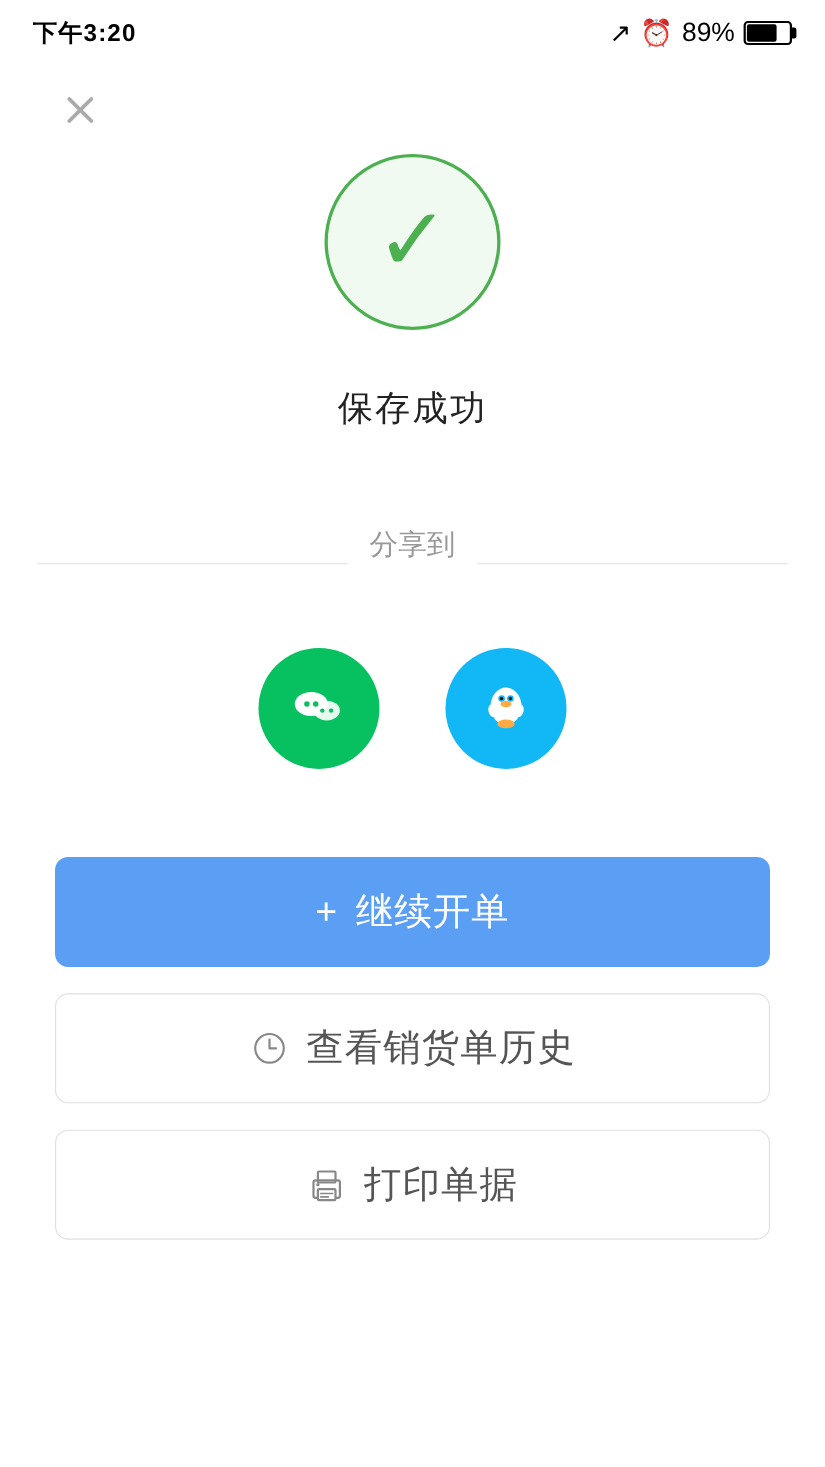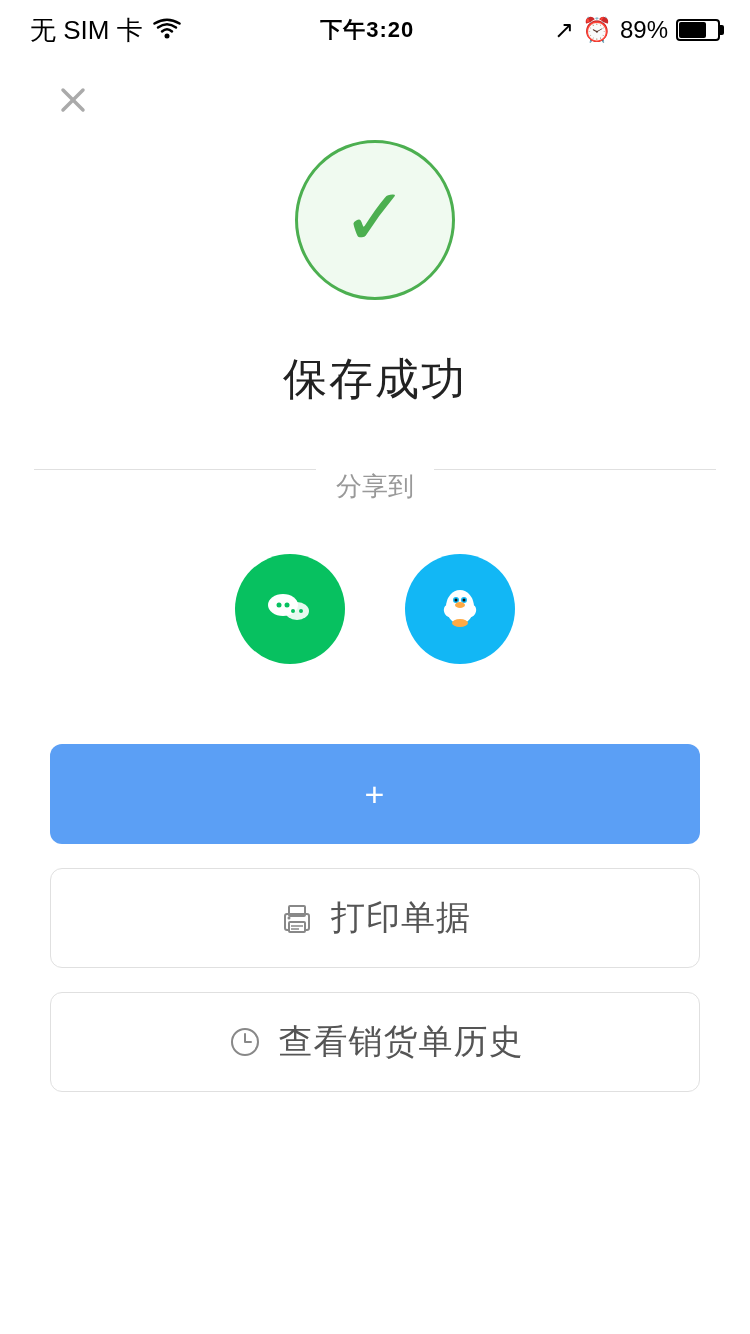--- a/index.html
+++ b/index.html
@@ -118,34 +118,34 @@
 
     .check-mark {
       color: #4caf50;
       font-size: 80px;
       line-height: 1;
       margin-top: -5px;
     }
 
     
     .success-title {
-      font-size: 44px;
+      font-size: 32px;
       color: #222;
       font-weight: 500;
-      margin-bottom: 60px;
+      margin-bottom: 84px;
       letter-spacing: 2px;
     }
 
     
     .share-divider {
       width: 100%;
       display: flex;
-      align-items: flex-start;
+      align-items: flex-end;
       padding: 0 34px;
-      margin-bottom: 50px;
+      margin-bottom: 76px;
     }
 
     .divider-line {
       flex: 1;
       height: 1px;
       background: #e0e0e0;
     }
 
     .share-label {
       font-size: 26px;
@@ -224,32 +224,20 @@
     .btn-icon {
       font-size: 34px;
       display: flex;
       align-items: center;
     }
   </style>
 </head>
 <body>
 
 <div class="status-bar">
-  <div class="status-left">
-    <span>无 SIM 卡</span>
-    <span>
-      <svg width="28" height="22" viewBox="0 0 28 22">
-        <path d="M14 18 Q14 18 14 18" stroke="#000" stroke-width="3" fill="none"></path>
-        <circle cx="14" cy="19" r="2.5" fill="#000"></circle>
-        <path d="M9 14.5 Q14 10 19 14.5" stroke="#000" stroke-width="2.5" fill="none" stroke-linecap="round"></path>
-        <path d="M5 10.5 Q14 4 23 10.5" stroke="#000" stroke-width="2.5" fill="none" stroke-linecap="round"></path>
-        <path d="M1.5 6.5 Q14 -1 26.5 6.5" stroke="#000" stroke-width="2.5" fill="none" stroke-linecap="round"></path>
-      </svg>
-    </span>
-  </div>
   <div class="status-center">下午3:20</div>
   <div class="status-right">
     <span>↗</span>
     <span>⏰</span>
     <span>89%</span>
     <span class="battery-icon">
       <span class="battery-fill"></span>
     </span>
   </div>
 </div>
@@ -300,40 +288,41 @@
         <ellipse cx="18" cy="32" rx="4" ry="6" fill="white" transform="rotate(-15 18 32)"></ellipse>
         <ellipse cx="42" cy="32" rx="4" ry="6" fill="white" transform="rotate(15 42 32)"></ellipse>
         <ellipse cx="30" cy="44" rx="8" ry="4" fill="#ffaa44"></ellipse>
       </svg>
     </button>
   </div>
 
   <div class="action-buttons">
     <button class="btn-primary">
       <span class="btn-icon">+</span>
+      <span>继续开单</span>
+    </button>
+
+    <button class="btn-secondary">
+      <span class="btn-icon">
+        <svg width="36" height="36" viewBox="0 0 36 36" fill="none">
+          <circle cx="18" cy="18" r="13" stroke="#888" stroke-width="2"></circle>
+          <polyline points="18,10 18,18 24,18" stroke="#888" stroke-width="2" stroke-linecap="round" stroke-linejoin="round"></polyline>
+        </svg>
+      </span>
+      <span>查看销货单历史</span>
     </button>
 
     <button class="btn-secondary">
       <span class="btn-icon">
         <svg width="36" height="36" viewBox="0 0 36 36" fill="none">
           <rect x="6" y="14" width="24" height="16" rx="2" stroke="#888" stroke-width="2"></rect>
           <rect x="10" y="6" width="16" height="10" rx="1" stroke="#888" stroke-width="2"></rect>
           <rect x="10" y="22" width="16" height="10" rx="1" fill="white" stroke="#888" stroke-width="2"></rect>
           <line x1="12" y1="26" x2="24" y2="26" stroke="#888" stroke-width="1.5"></line>
           <line x1="12" y1="29" x2="20" y2="29" stroke="#888" stroke-width="1.5"></line>
           <circle cx="10" cy="18" r="1.5" fill="#888"></circle>
         </svg>
       </span>
       <span>打印单据</span>
     </button>
-
-    <button class="btn-secondary">
-      <span class="btn-icon">
-        <svg width="36" height="36" viewBox="0 0 36 36" fill="none">
-          <circle cx="18" cy="18" r="13" stroke="#888" stroke-width="2"></circle>
-          <polyline points="18,10 18,18 24,18" stroke="#888" stroke-width="2" stroke-linecap="round" stroke-linejoin="round"></polyline>
-        </svg>
-      </span>
-      <span>查看销货单历史</span>
-    </button>
   </div>
 
 </div>
 
 </body></html>

